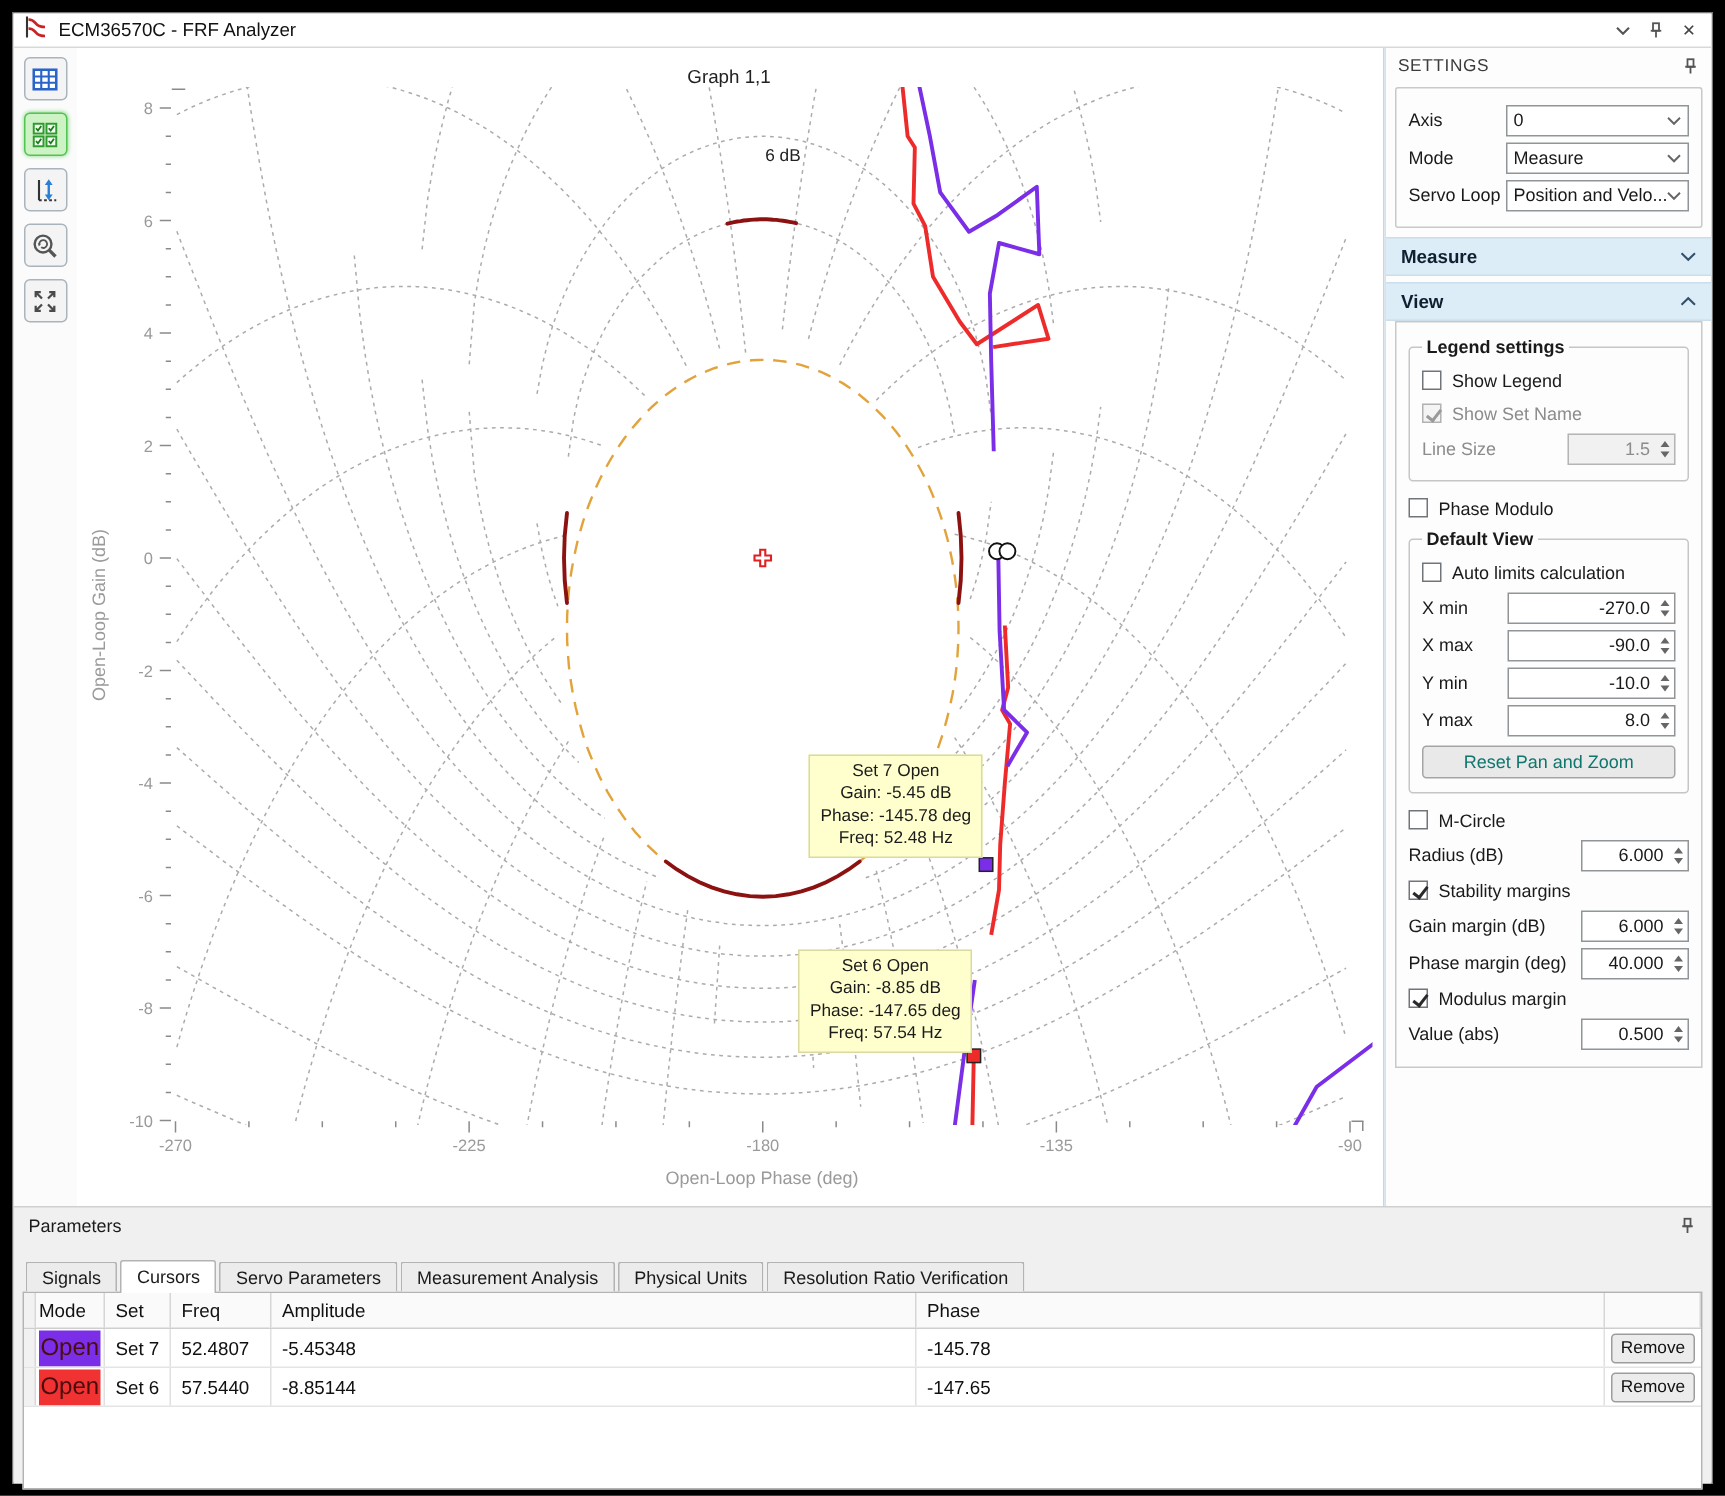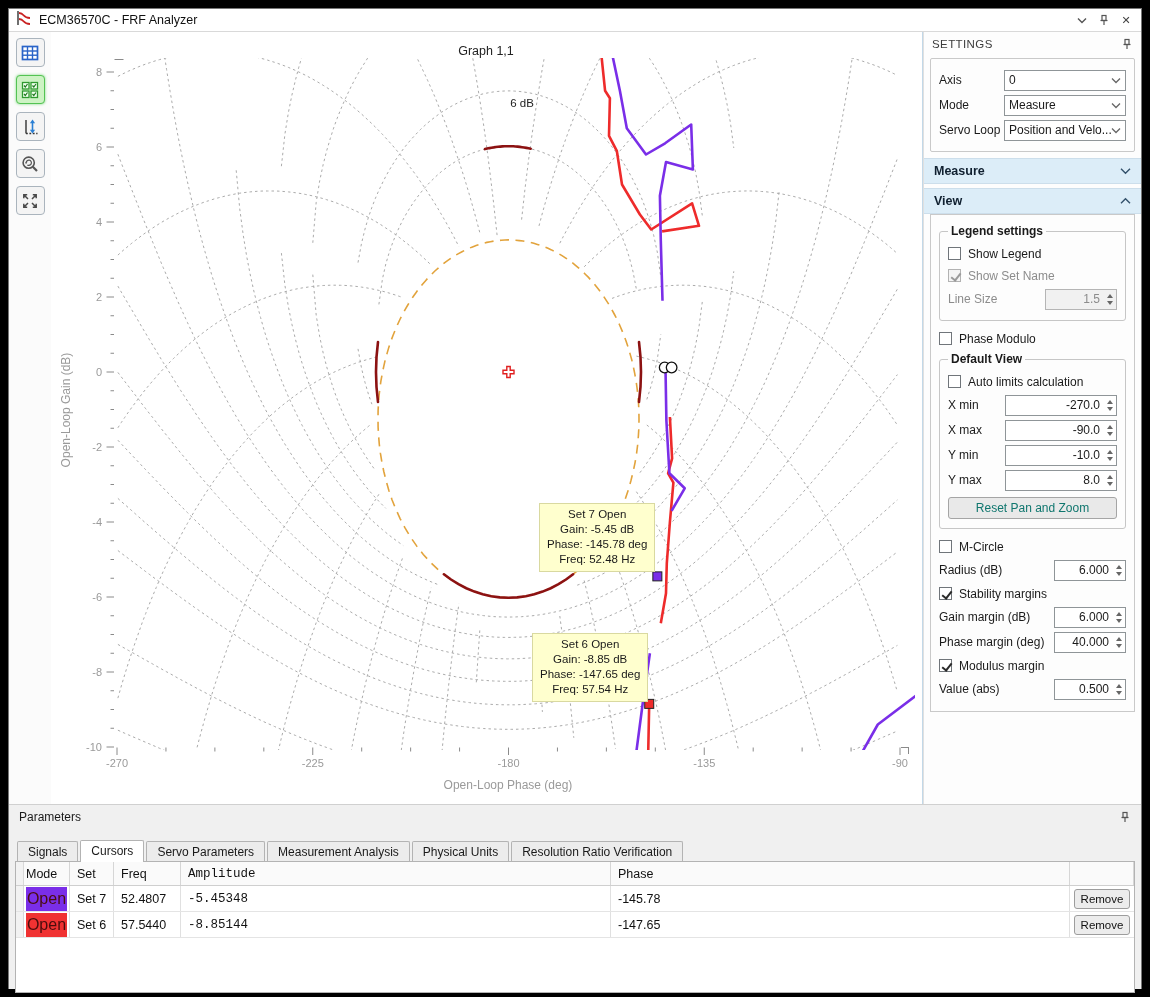--- a/index.html
+++ b/index.html
@@ -74,21 +74,21 @@
   .ptable { background:#fff; border:1px solid #b3b3b3; height:132px; margin-top:-1px; }
   .trow { display:flex; height:26px; align-items:stretch; border-bottom:1px solid #e4e4e4; }
   .trow.thead { height:24px; background:#fafafa; border-bottom:1px solid #cfcfcf; color:#333; }
   .tcell { display:flex; align-items:center; padding:0 7px; font-size:12.5px; color:#111;
     border-right:1px solid #e0e0e0; overflow:hidden; white-space:nowrap; }
   .thead .tcell { border-right:1px solid #d6d6d6; }
   .gut { width:8px; background:#f2f2f2; border-right:1px solid #d8d8d8; flex:none; }
   .c-mode { width:46px; flex:none; padding:0 2px; }
   .c-set { width:44px; flex:none; }
   .c-freq { width:67px; flex:none; }
-  .c-amp { width:430px; flex:none;font-family:Liberation Mono, monospace; }
+  .c-amp { width:430px; flex:none; }
   .c-phase { flex:1; }
   .c-act { width:64px; flex:none; border-right:none; justify-content:center; padding:0 2px; }
   .badge { display:block; width:100%; text-align:center; font-size:16px; color:#4a0d0d; padding:3px 0; }
   .rm-btn { width:56px; height:20px; background:#ececec; border:1px solid #9d9d9d; border-radius:3px;
     font-size:11.5px; text-align:center; line-height:18px; color:#111; }
 </style>
 </head>
 <body>
 
 <div class="window">

